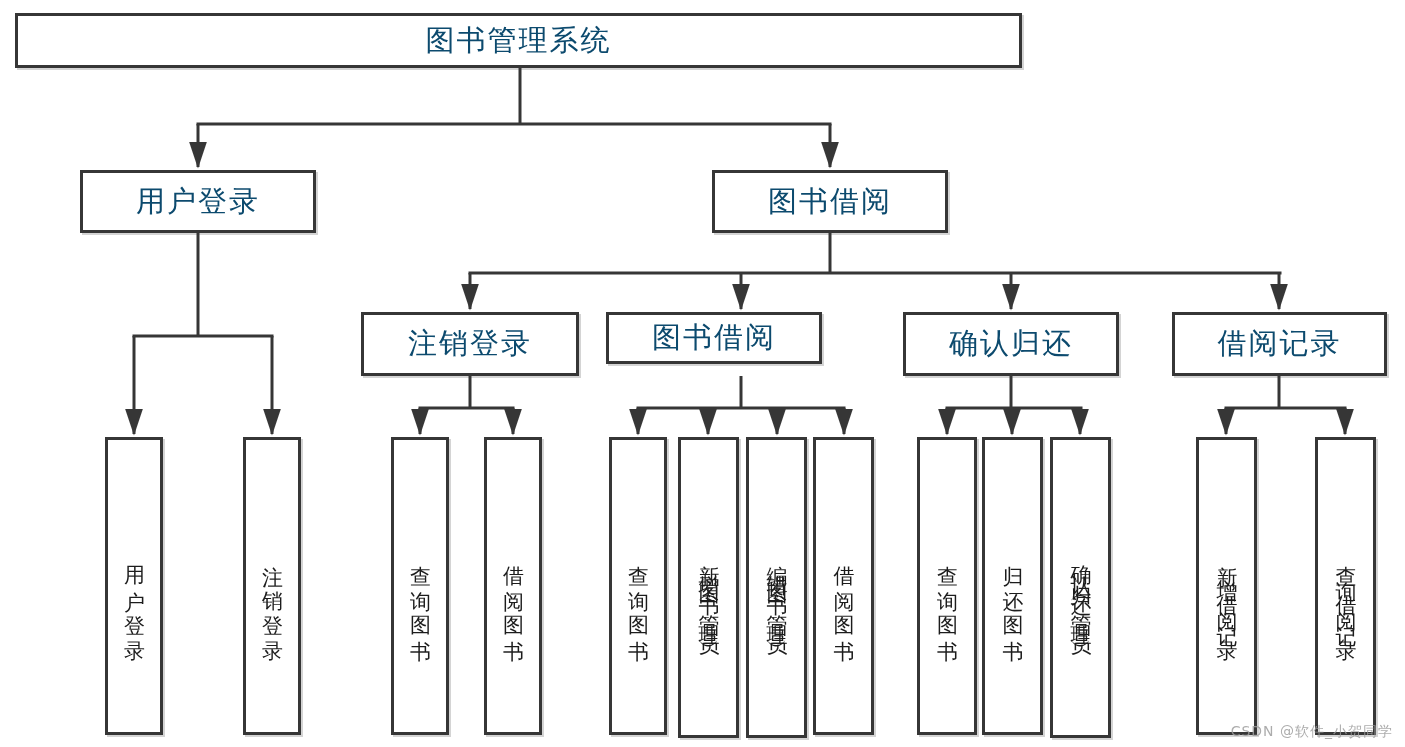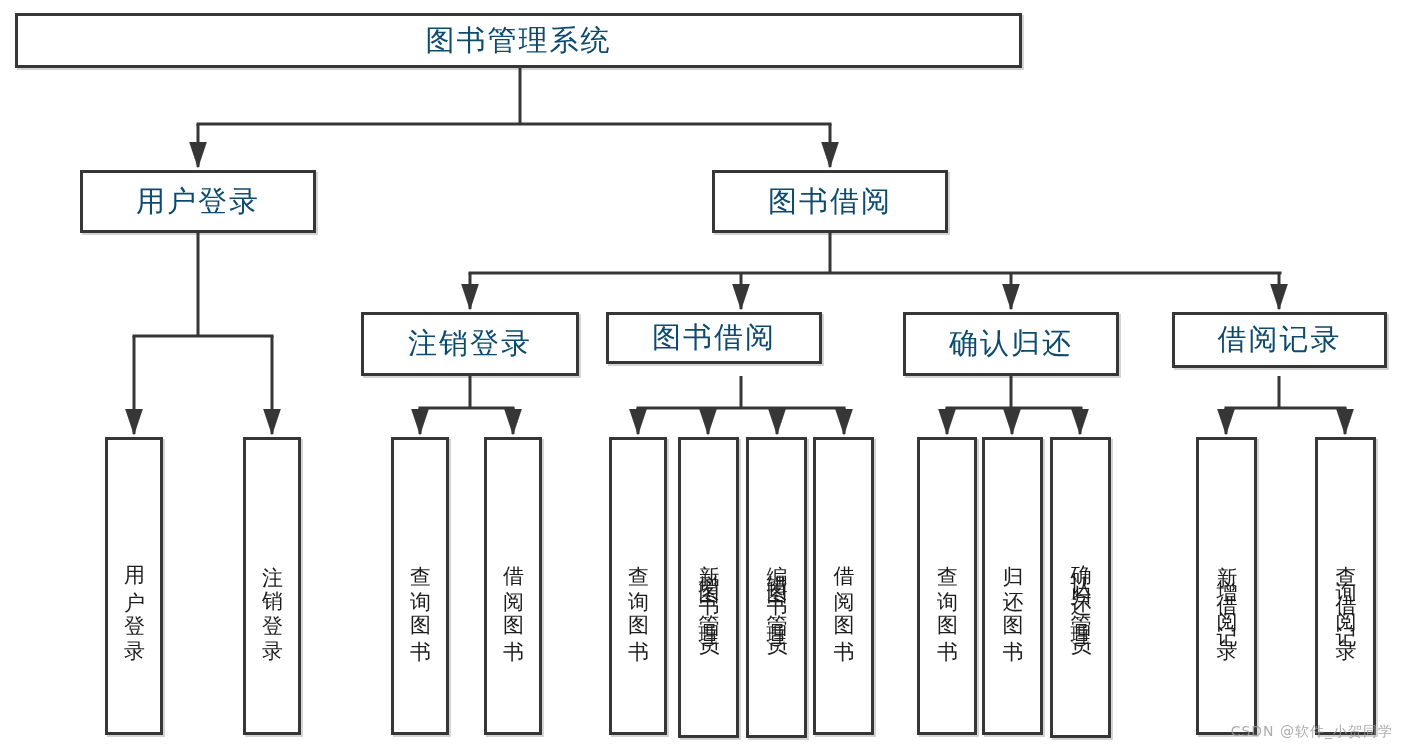--- a/index.html
+++ b/index.html
@@ -96,21 +96,21 @@
 
 <div class="box hbox" style="left:361px;top:312px;width:218px;height:64px">
   <span>注销登录</span>
 </div>
 <div class="box hbox" style="left:606px;top:312px;width:216px;height:52px">
   <span>图书借阅</span>
 </div>
 <div class="box hbox" style="left:903px;top:312px;width:216px;height:64px">
   <span>确认归还</span>
 </div>
-<div class="box hbox" style="left:1172px;top:312px;width:215px;height:56px">
+<div class="box hbox" style="left:1172px;top:312px;width:215px;height:64px">
   <span>借阅记录</span>
 </div>
 
 <div class="box vbox ls-wide" style="left:105px;top:437px;width:58px;height:298px">
   <span>用户登录</span>
 </div>
 <div class="box vbox ls-wide" style="left:243px;top:437px;width:58px;height:298px">
   <span>注销登录</span>
 </div>
 <div class="box vbox ls-wide" style="left:391px;top:437px;width:58px;height:298px">

